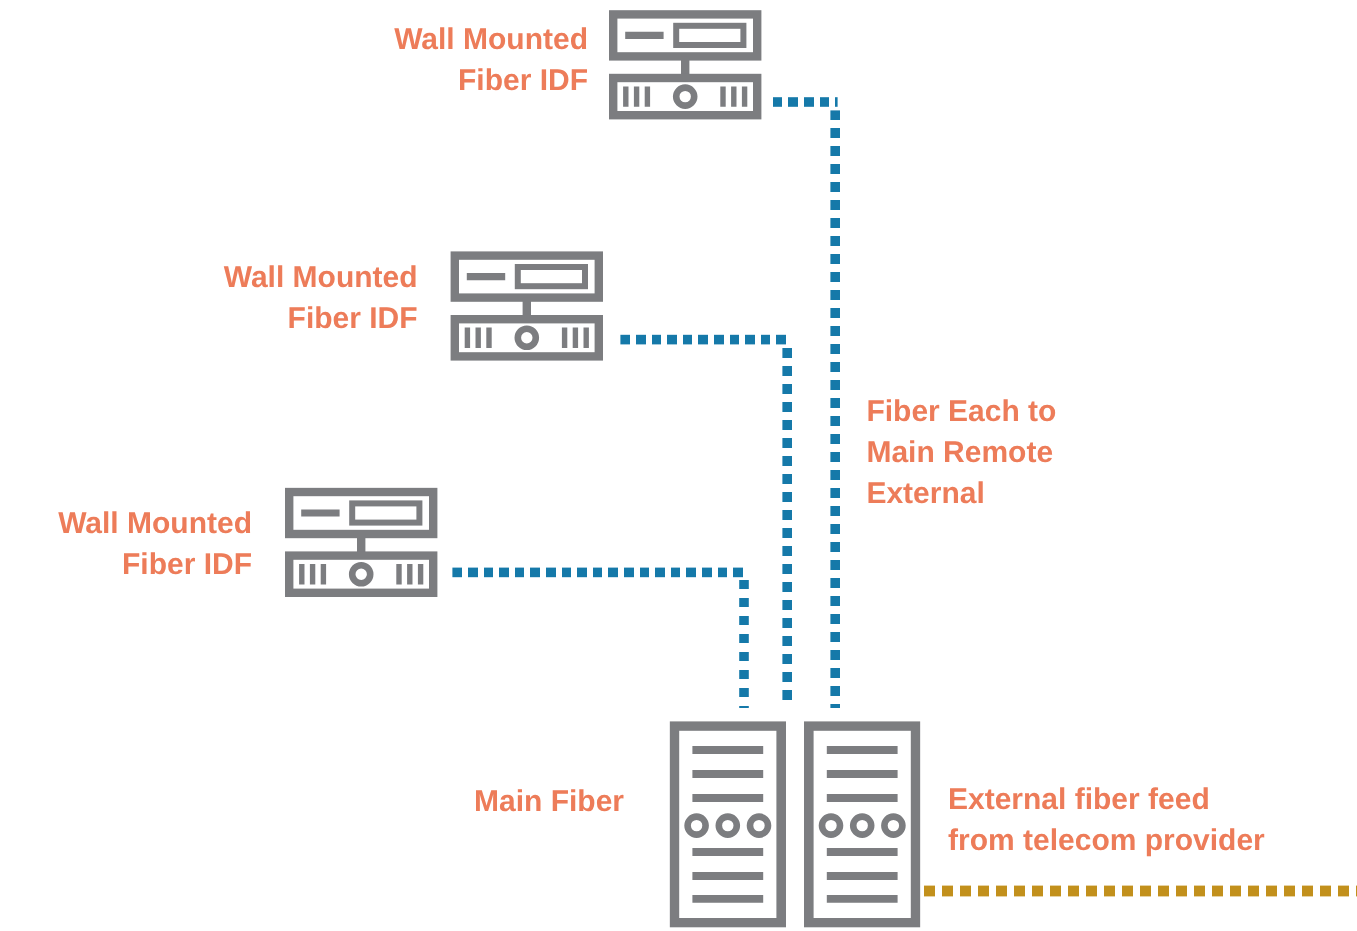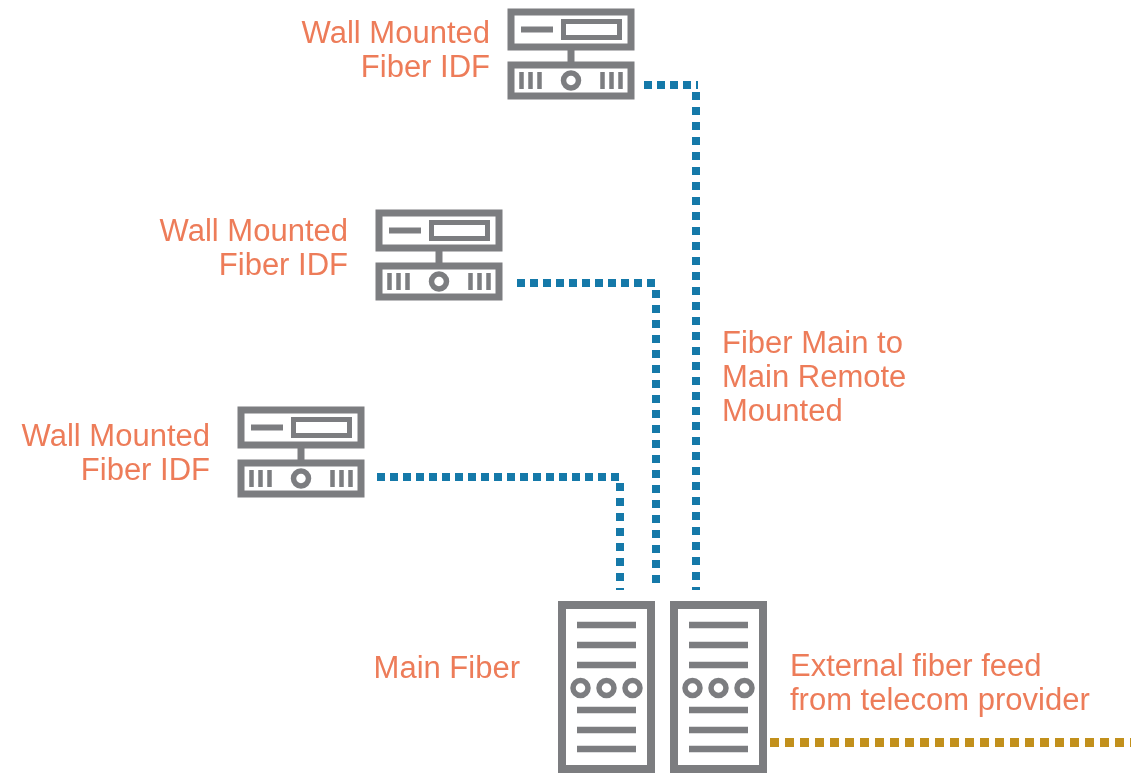--- a/index.html
+++ b/index.html
@@ -15,22 +15,22 @@
     position: relative;
     width: 1131px;
     height: 776px;
     background: var(--bg);
     overflow: hidden;
     font-family: "Liberation Sans", sans-serif;
   }
   .label {
     position: absolute;
     color: var(--label-orange);
-    font-weight: normal;
-    font-size: 31px;
+    font-weight: bold;
+    font-size: 25px;
     line-height: 34px;
     white-space: nowrap;
   }
   .label.align-right { text-align: right; }
   .label.align-left { text-align: left; }
   .icon { position: absolute; color: var(--icon-gray); }
   .icon svg { display: block; }
   .dots-h {
     position: absolute;
     height: 8px;
@@ -103,23 +103,23 @@
     <div>Wall Mounted</div>
     <div>Fiber IDF</div>
   </div>
   <div class="icon" style="left:237px; top:406px">
     <svg width="128" height="92">
         <use href="#idf-icon"></use>
       </svg>
   </div>
 
   <div class="label align-left" style="left:722px; top:326px; width:240px">
-    <div>Fiber Main to</div>
+    <div>Fiber Each to</div>
     <div>Main Remote</div>
-    <div>Mounted</div>
+    <div>External</div>
   </div>
 
   <div class="label align-right" style="left:280px; top:651px; width:240px">
     <div>Main Fiber</div>
   </div>
 
   <div class="icon" style="left:558px; top:601px">
     <svg width="97" height="172">
         <use href="#rack-icon"></use>
       </svg>

